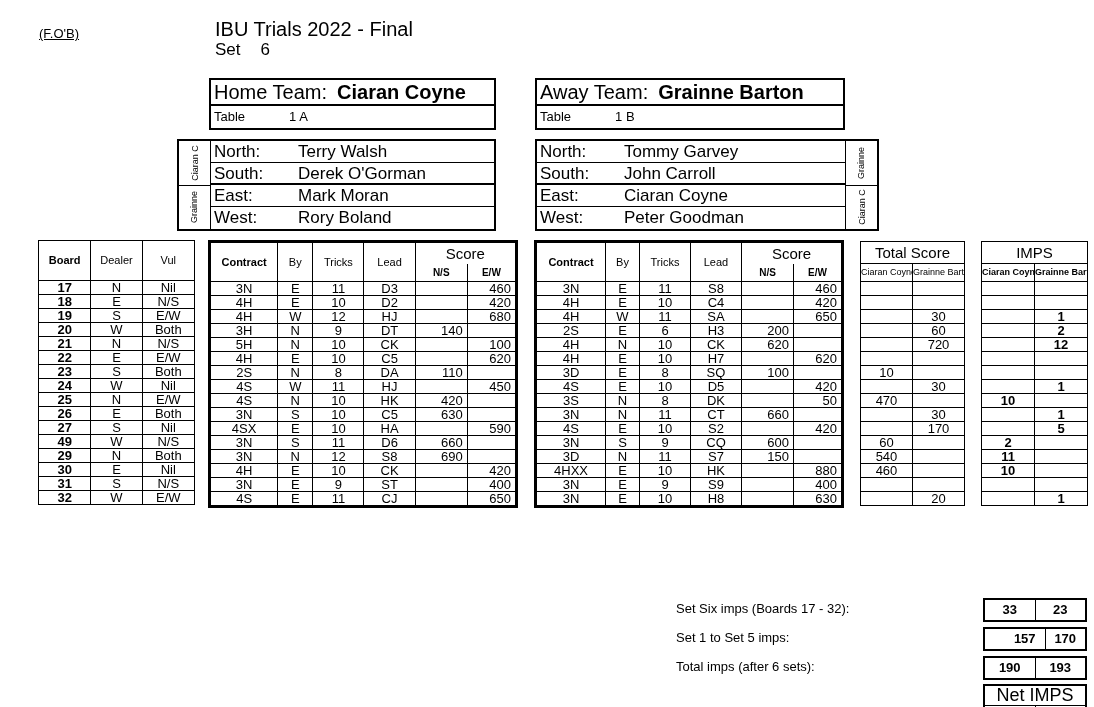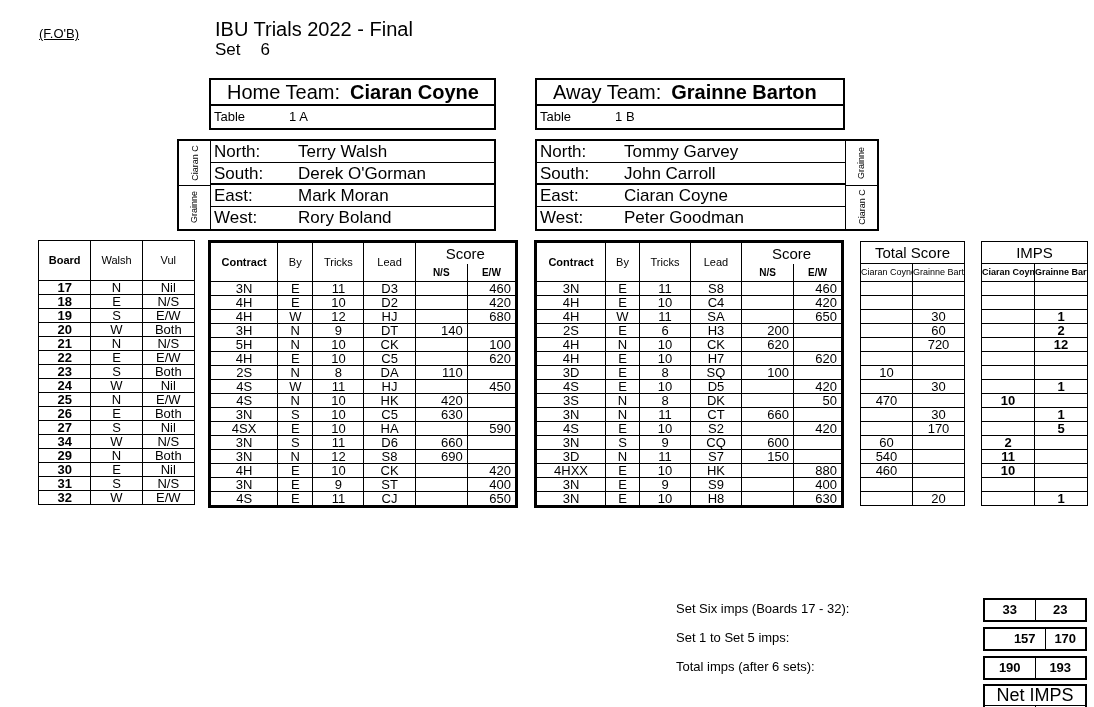--- a/index.html
+++ b/index.html
@@ -7,21 +7,21 @@
     width: 1094px; height: 707px; background: #ffffff; position: relative;
     font-family: "Liberation Sans", "DejaVu Sans", sans-serif; color: #000; overflow: hidden;
   }
   .abs { position: absolute; }
   .small-tag { left: 39px; top: 26px; font-size: 13px; text-decoration: underline; }
   .title { left: 215px; top: 18px; font-size: 20px; line-height: 22px; }
   .set-line { left: 215px; top: 40px; font-size: 17px; line-height: 20px; }
   .set-line .set-num { margin-left: 20px; }
 
   .team-box { border: 2px solid #000; }
-  .team-head { height: 26px; border-bottom: 2px solid #000; font-size: 20px; line-height: 24px; padding-left: 16px; white-space: nowrap; overflow: hidden; }
+  .team-head { height: 26px; border-bottom: 2px solid #000; font-size: 20px; line-height: 24px; padding-left: 3px; white-space: nowrap; overflow: hidden; }
   .team-head b { font-weight: bold; margin-left: 10px; }
   .team-table { height: 22px; font-size: 13px; line-height: 22px; padding-left: 3px; }
   .team-table .tv { margin-left: 44px; }
 
   .pos-box { border: 2px solid #000; display: flex; }
   .pos-rows { flex: 1; }
   .pos-row { height: 22px; font-size: 17px; line-height: 21px; padding-left: 3px; border-bottom: 1px solid #000; display: flex; }
   .pos-row.mid { border-bottom: 2px solid #000; }
   .pos-row:last-child { border-bottom: none; }
   .pos-row .pl { width: 84px; }
@@ -137,21 +137,21 @@
 
 <table class="grid" id="t-board" style="left:38px; top:240px; width:157px;">
   <colgroup>
       <col style="width:52px">
       <col style="width:51px">
       <col style="width:52px">
     </colgroup>
   <thead>
       <tr>
     <th class="bold">Board</th>
-    <th>Walsh</th>
+    <th>Dealer</th>
     <th>Vul</th>
   </tr>
     </thead>
   <tbody id="board-body">
       <tr>
         <td class="bold">17</td>
         <td>N</td>
         <td>Nil</td>
       </tr>
       <tr>
@@ -198,21 +198,21 @@
         <td class="bold">26</td>
         <td>E</td>
         <td>Both</td>
       </tr>
       <tr>
         <td class="bold">27</td>
         <td>S</td>
         <td>Nil</td>
       </tr>
       <tr>
-        <td class="bold">34</td>
+        <td class="bold">49</td>
         <td>W</td>
         <td>N/S</td>
       </tr>
       <tr>
         <td class="bold">29</td>
         <td>N</td>
         <td>Both</td>
       </tr>
       <tr>
         <td class="bold">30</td>

